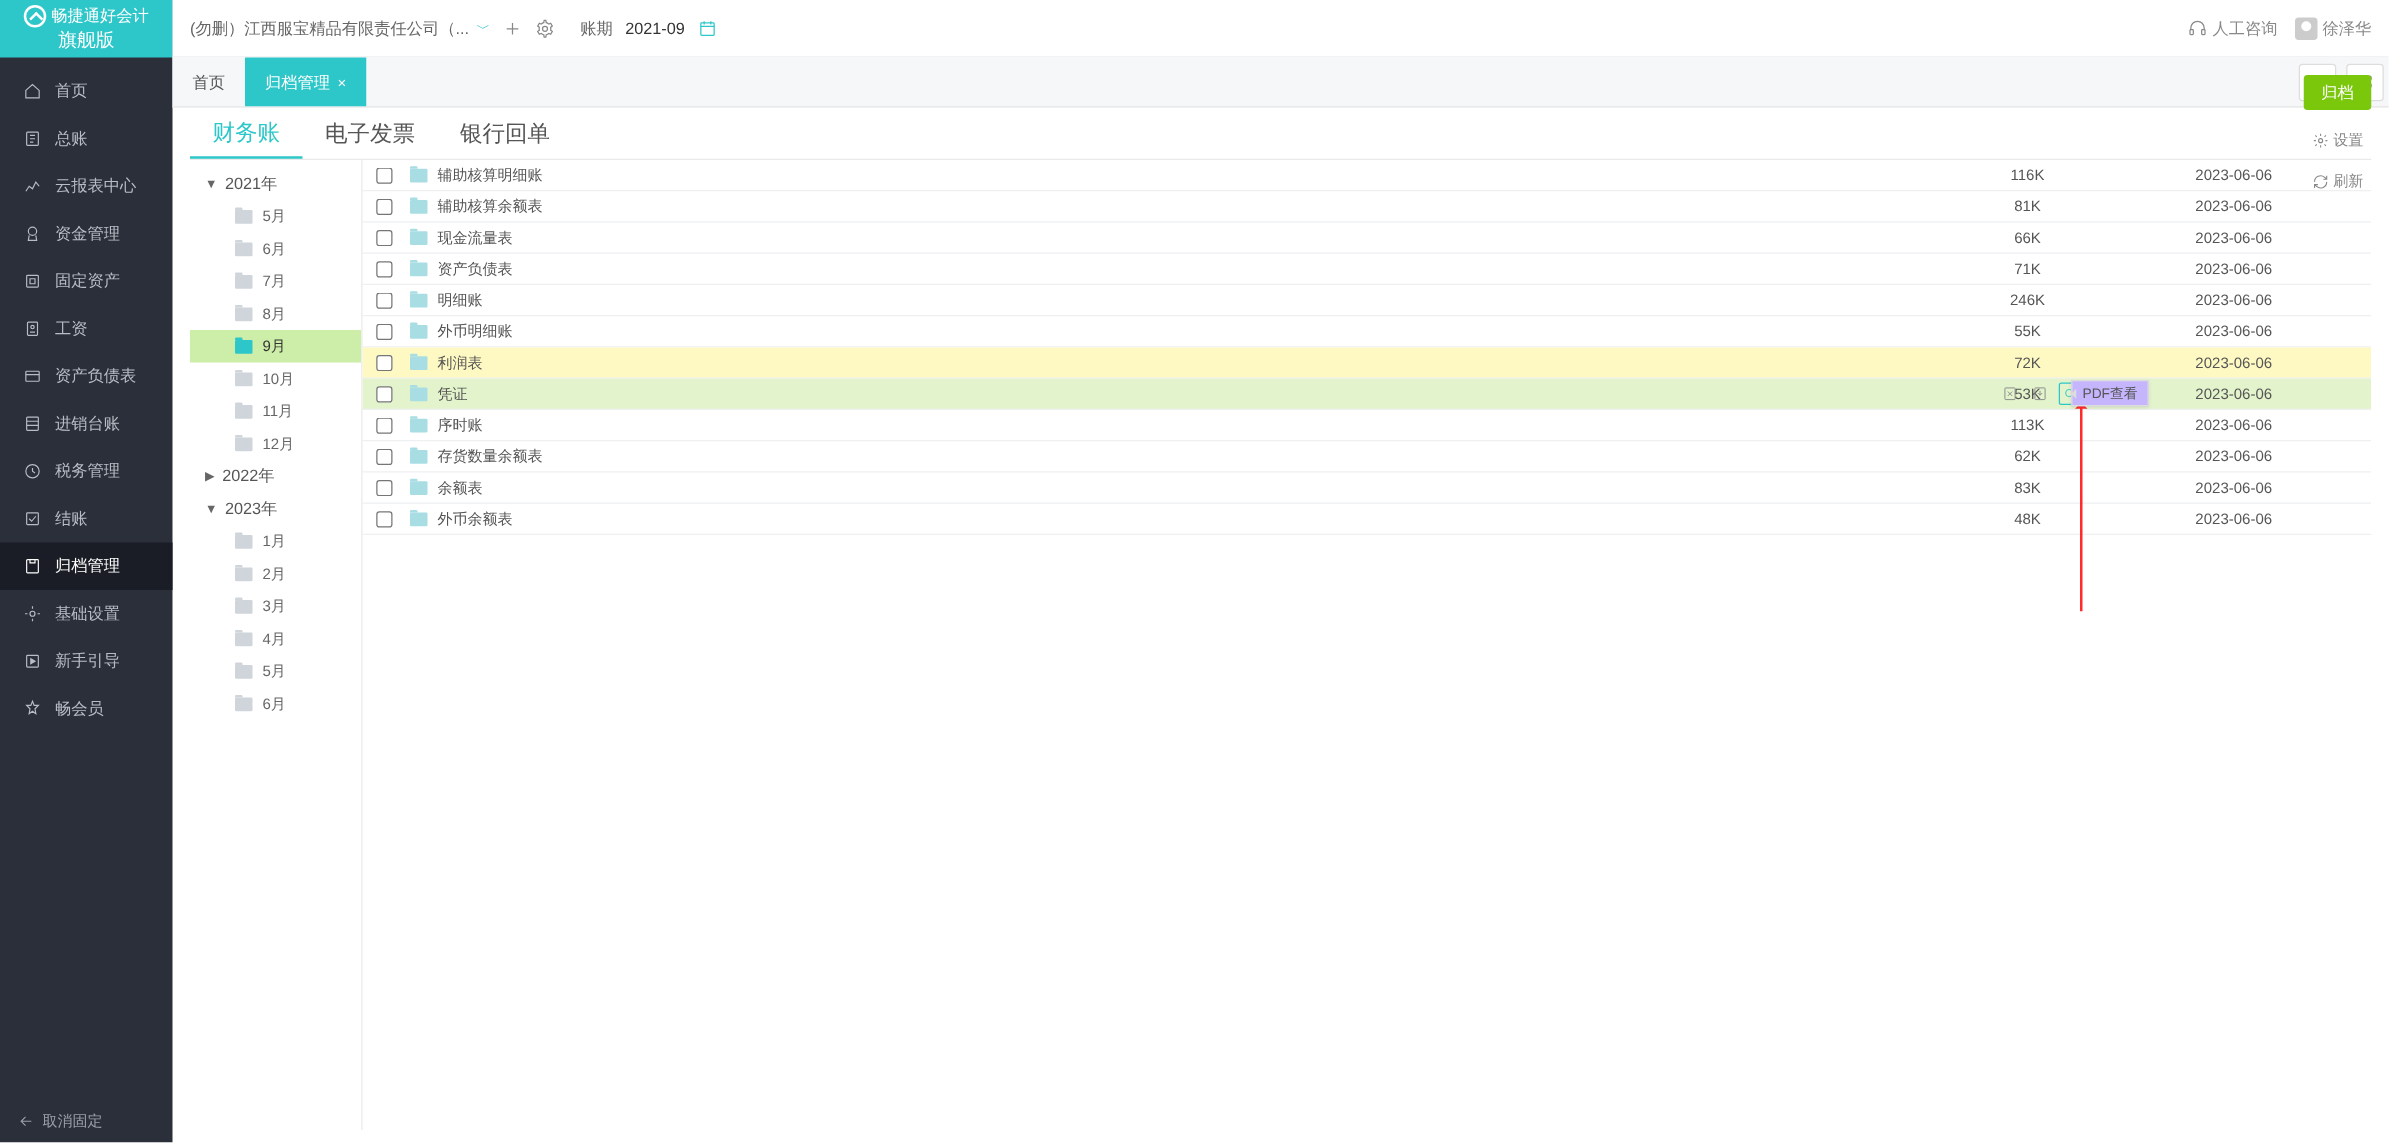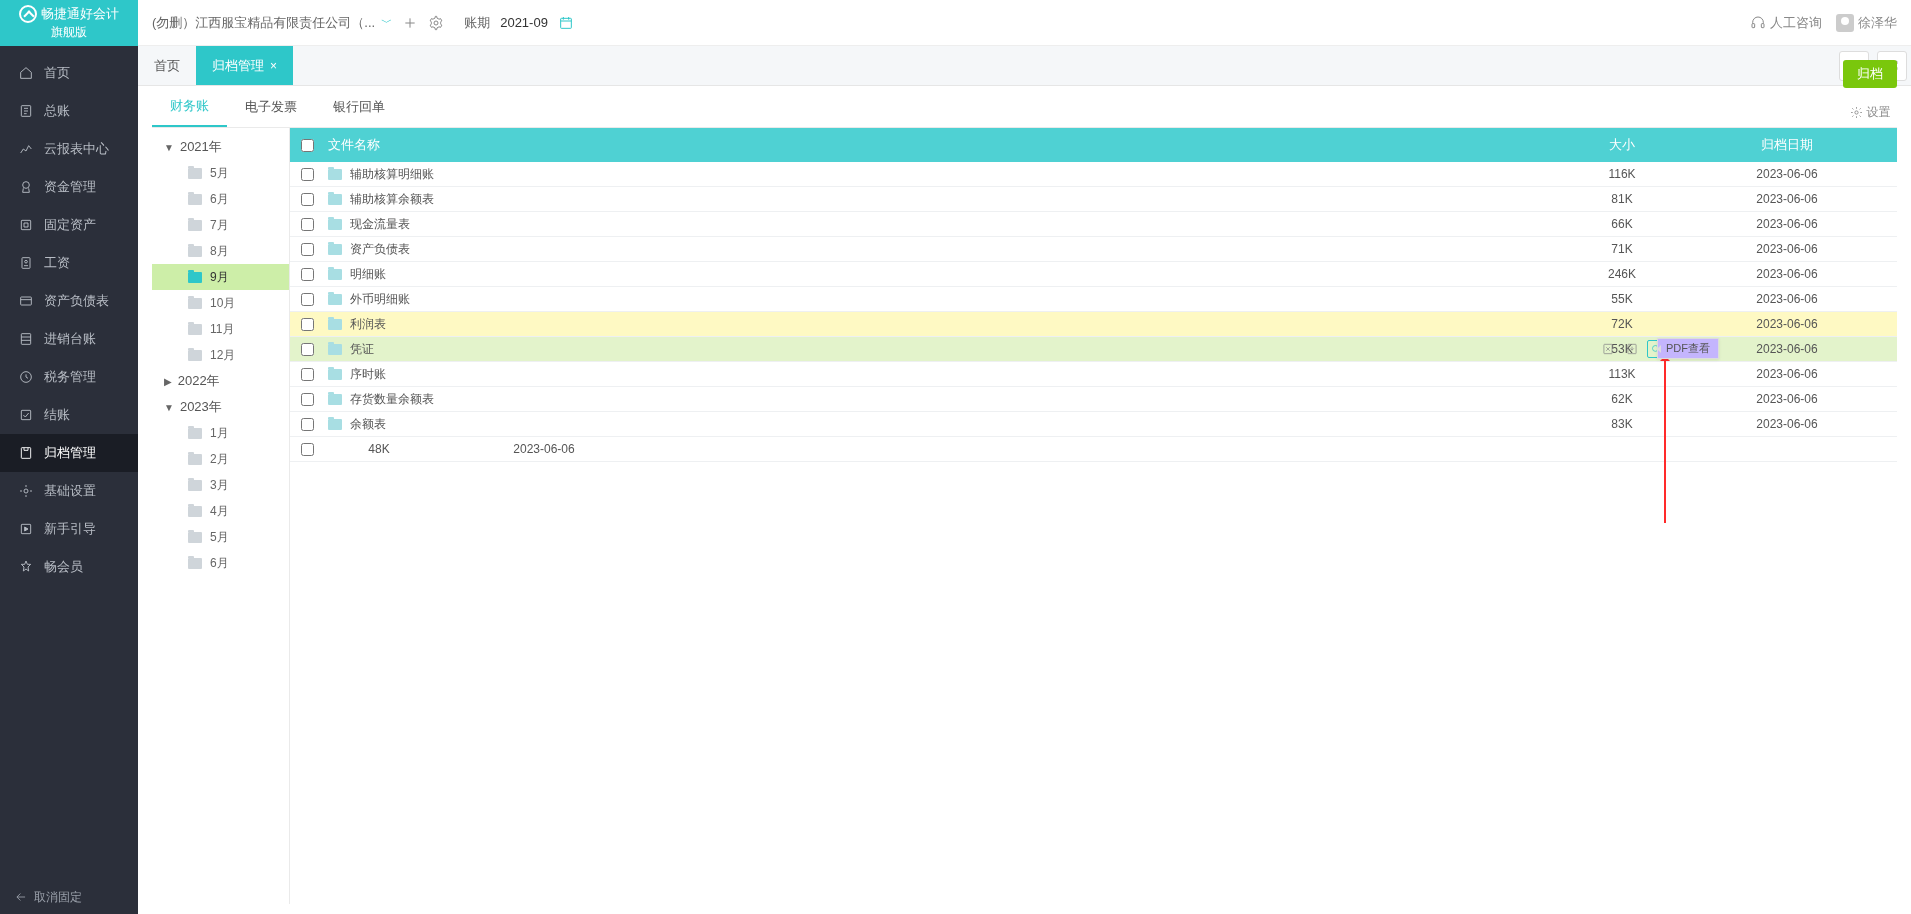--- a/index.html
+++ b/index.html
@@ -6,21 +6,21 @@
 body { font-family: "Microsoft YaHei", -apple-system, sans-serif; font-size: 13px; color: #333; background: #fff; overflow: hidden; }
 .app { display: flex; height: 100vh; width: 100vw; }
 
 
 .sidebar { width: 138px; background: #2b2f3a; color: #b8bdc5; display: flex; flex-direction: column; }
 .logo-area { height: 46px; background: #2ec7c9; display: flex; flex-direction: column; align-items: center; justify-content: center; color: #fff; gap: 1px; }
 .logo-row { display: flex; align-items: flex-end; gap: 4px; }
 .logo-icon { width: 18px; height: 18px; border: 2px solid #fff; border-radius: 50%; position: relative; }
 .logo-icon::after { content: ""; position: absolute; width: 6px; height: 6px; border-right: 2px solid #fff; border-top: 2px solid #fff; transform: rotate(-45deg); left: 4px; top: 5px; }
 .logo-text { font-size: 13px; font-weight: 500; }
-.logo-sub { font-size: 12px; }
+.logo-sub { font-size: 15px; }
 .nav { flex: 1; padding-top: 8px; }
 .nav-item { display: flex; align-items: center; gap: 10px; height: 38px; padding: 0 18px; cursor: pointer; font-size: 13px; }
 .nav-item.active { background: #1a1d25; color: #fff; }
 .nav-icon { width: 16px; height: 16px; display: inline-flex; align-items: center; justify-content: center; }
 .nav-icon svg { width: 16px; height: 16px; stroke: currentColor; fill: none; stroke-width: 1.4; }
 .unpin { height: 34px; display: flex; align-items: center; padding: 0 14px; gap: 6px; cursor: pointer; font-size: 12px; color: #9aa0aa; }
 .unpin svg { width: 14px; height: 14px; stroke: currentColor; fill: none; stroke-width: 1.5; }
 
 
 .main { flex: 1; display: flex; flex-direction: column; min-width: 0; }
@@ -41,21 +41,21 @@
 .tabs-row { height: 40px; background: #f5f7f9; display: flex; align-items: stretch; border-bottom: 1px solid #e6e6e6; }
 .tab { display: flex; align-items: center; padding: 0 16px; cursor: pointer; font-size: 13px; color: #555; gap: 6px; }
 .tab.active { background: #2ec7c9; color: #fff; }
 .tab .close { font-size: 12px; }
 .tabs-right { margin-left: auto; display: flex; align-items: center; }
 .tabs-right .btn { width: 30px; height: 30px; margin: 5px 4px; border: 1px solid #ddd; background: #fff; border-radius: 3px; display: flex; align-items: center; justify-content: center; cursor: pointer; color: #888; font-size: 14px; }
 
 
 .content { flex: 1; display: flex; flex-direction: column; padding: 0 14px 10px; min-height: 0; }
 .subtabs-row { display: flex; align-items: center; height: 42px; border-bottom: 1px solid #eaeaea; }
-.subtab { padding: 0 18px; height: 100%; display: flex; align-items: center; cursor: pointer; font-size: 13px; color: #555; }
+.subtab { padding: 0 18px; height: 100%; display: flex; align-items: center; cursor: pointer; font-size: 18px; color: #555; }
 .subtab.active { color: #2ec7c9; border-bottom: 2px solid #2ec7c9; }
 .actions { margin-left: auto; display: flex; align-items: center; gap: 16px; flex-direction: column; }
 .btn-primary { background: #7ac70c; color: #fff; padding: 5px 14px; border-radius: 3px; cursor: pointer; font-size: 13px; }
 .link-action { display: flex; align-items: center; gap: 4px; color: #888; cursor: pointer; font-size: 12px; }
 .link-action svg { width: 13px; height: 13px; stroke: currentColor; fill: none; stroke-width: 1.6; }
 
 
 .body-split { flex: 1; display: flex; min-height: 0; }
 .tree-pane { width: 138px; border-right: 1px solid #eaeaea; overflow-y: auto; padding: 6px 0; }
 .tree-year { display: flex; align-items: center; gap: 6px; padding: 4px 12px; cursor: pointer; color: #555; font-size: 13px; }
@@ -400,30 +400,20 @@
               <span class="folder-ico"></span>
               <span>5月</span>
             </div>
             <div class="tree-month">
               <span class="folder-ico"></span>
               <span>6月</span>
             </div>
           </div>
 
         <div class="table-pane" style="position:relative;">
-          <div class="thead">
-            <div class="col-chk">
-                <input type="checkbox" style="">
-              </div>
-            <div class="col-name">
-                <span>文件名称</span>
-              </div>
-            <div class="col-size"><span>大小</span></div>
-            <div class="col-date"><span>归档日期</span></div>
-          </div>
           <div class="tbody" id="tbody" style="position:relative;">
               <div class="trow">
     <div class="col-chk">
                   <input type="checkbox" style="">
                 </div>
     <div class="col-name">
                   <span class="file-ico"></span>
                   <span>辅助核算明细账</span>
                 </div>
     <div class="col-size">116K</div>
@@ -557,20 +547,24 @@
                   <span class="file-ico"></span>
                   <span>余额表</span>
                 </div>
     <div class="col-size">83K</div>
     <div class="col-date">2023-06-06</div>
     </div>
               <div class="trow">
     <div class="col-chk">
                   <input type="checkbox" style="">
                 </div>
+    <div class="col-name">
+                  <span class="file-ico"></span>
+                  <span>外币余额表</span>
+                </div>
     <div class="col-size">48K</div>
     <div class="col-date">2023-06-06</div>
     </div>
               <div class="red-arrow" style="top: 197px;"></div>
             </div>
         </div>
       </div>
     </div>
   </div>
 </div>

